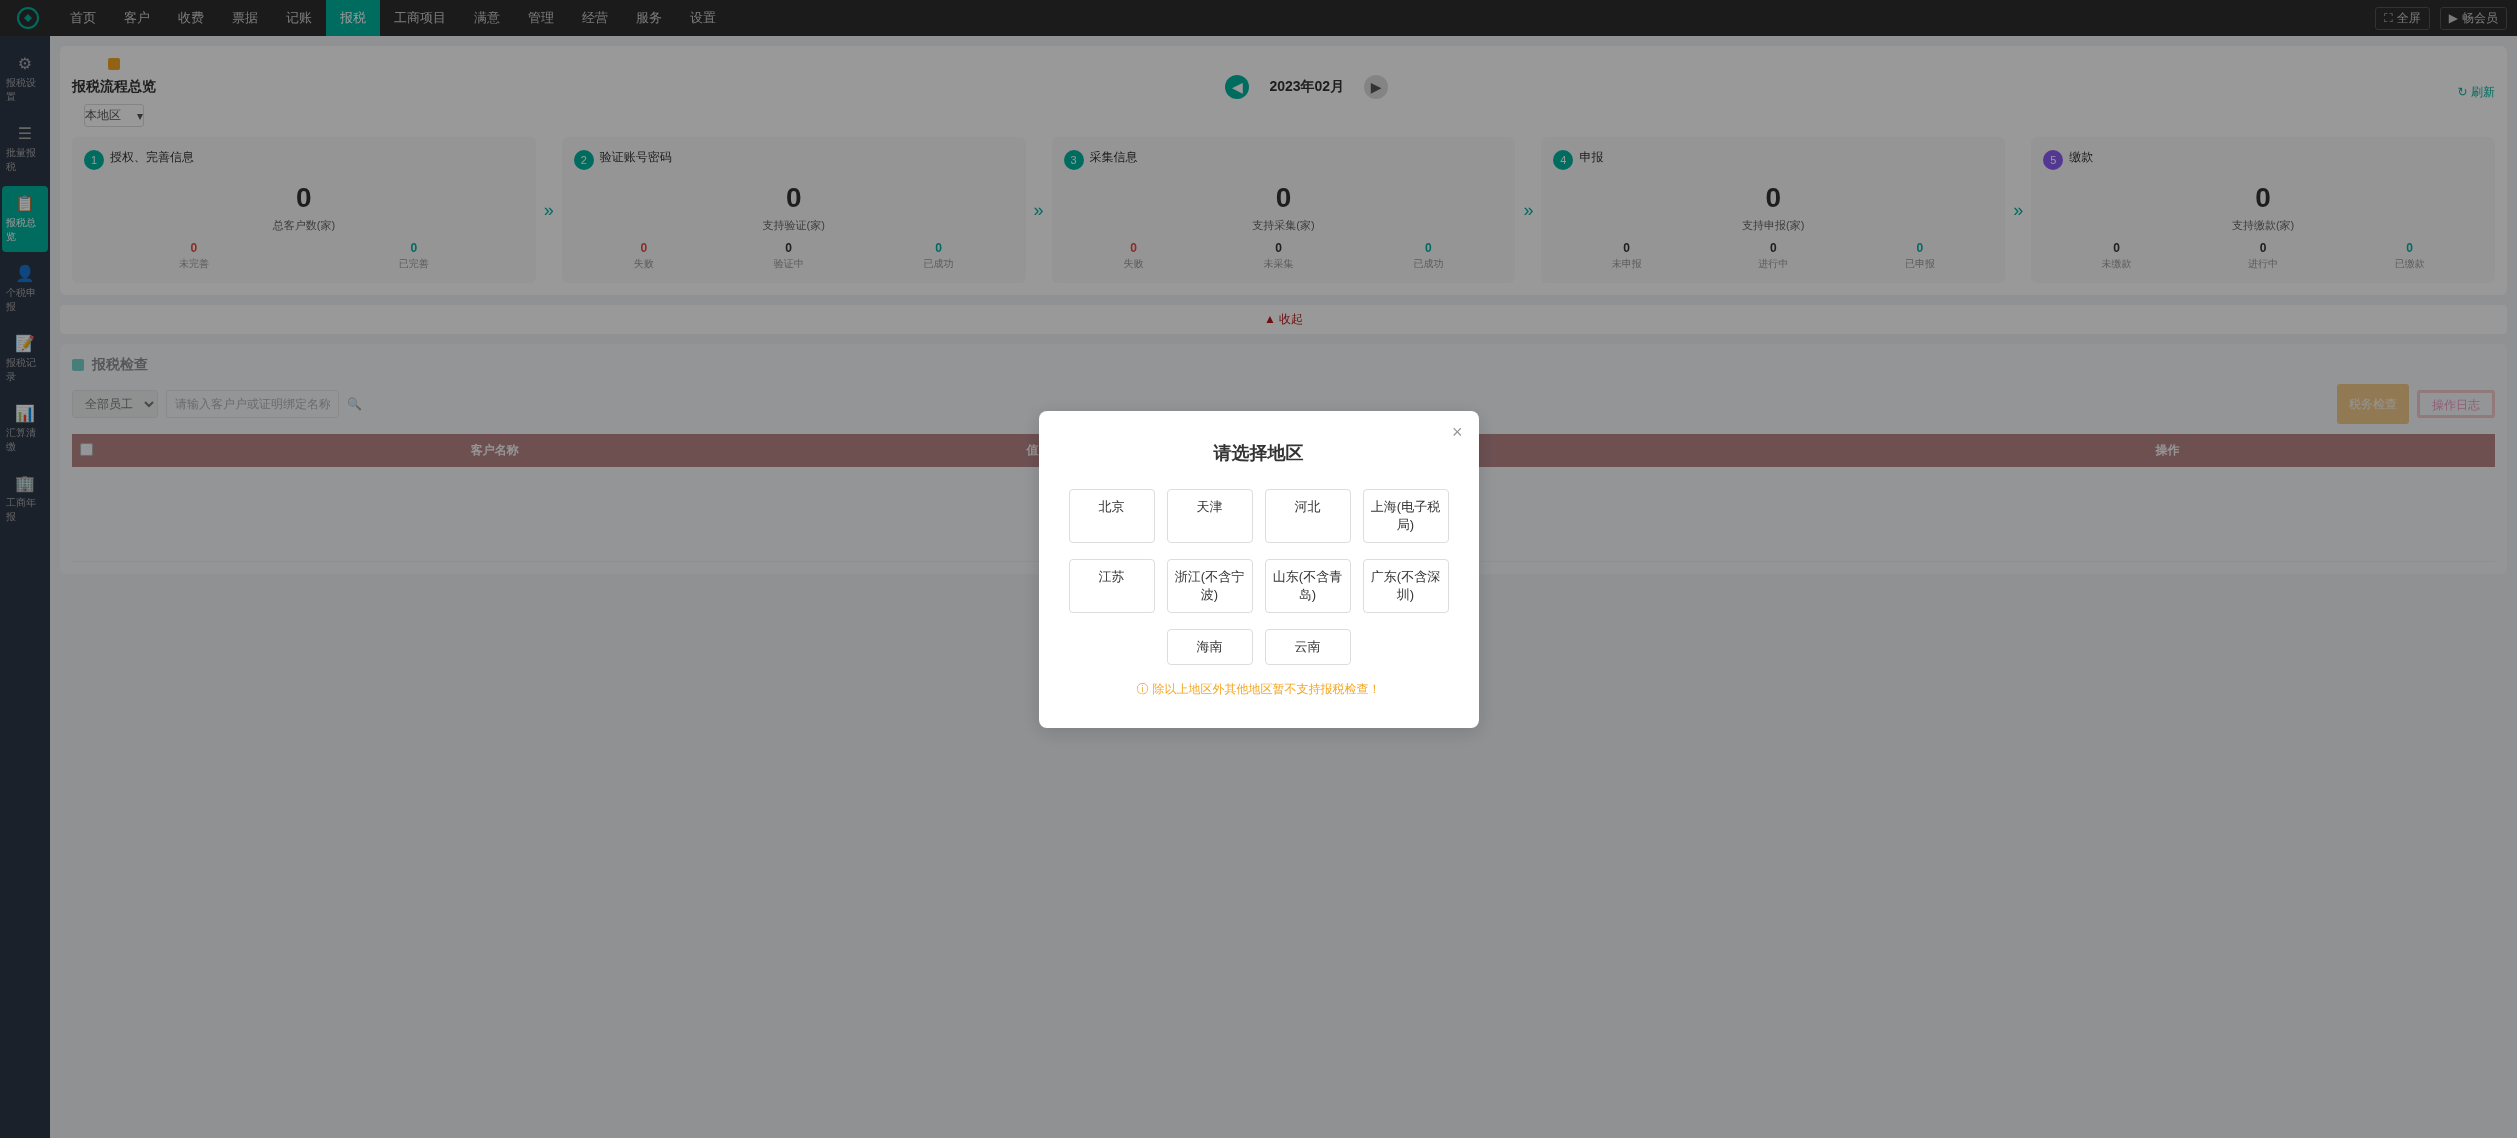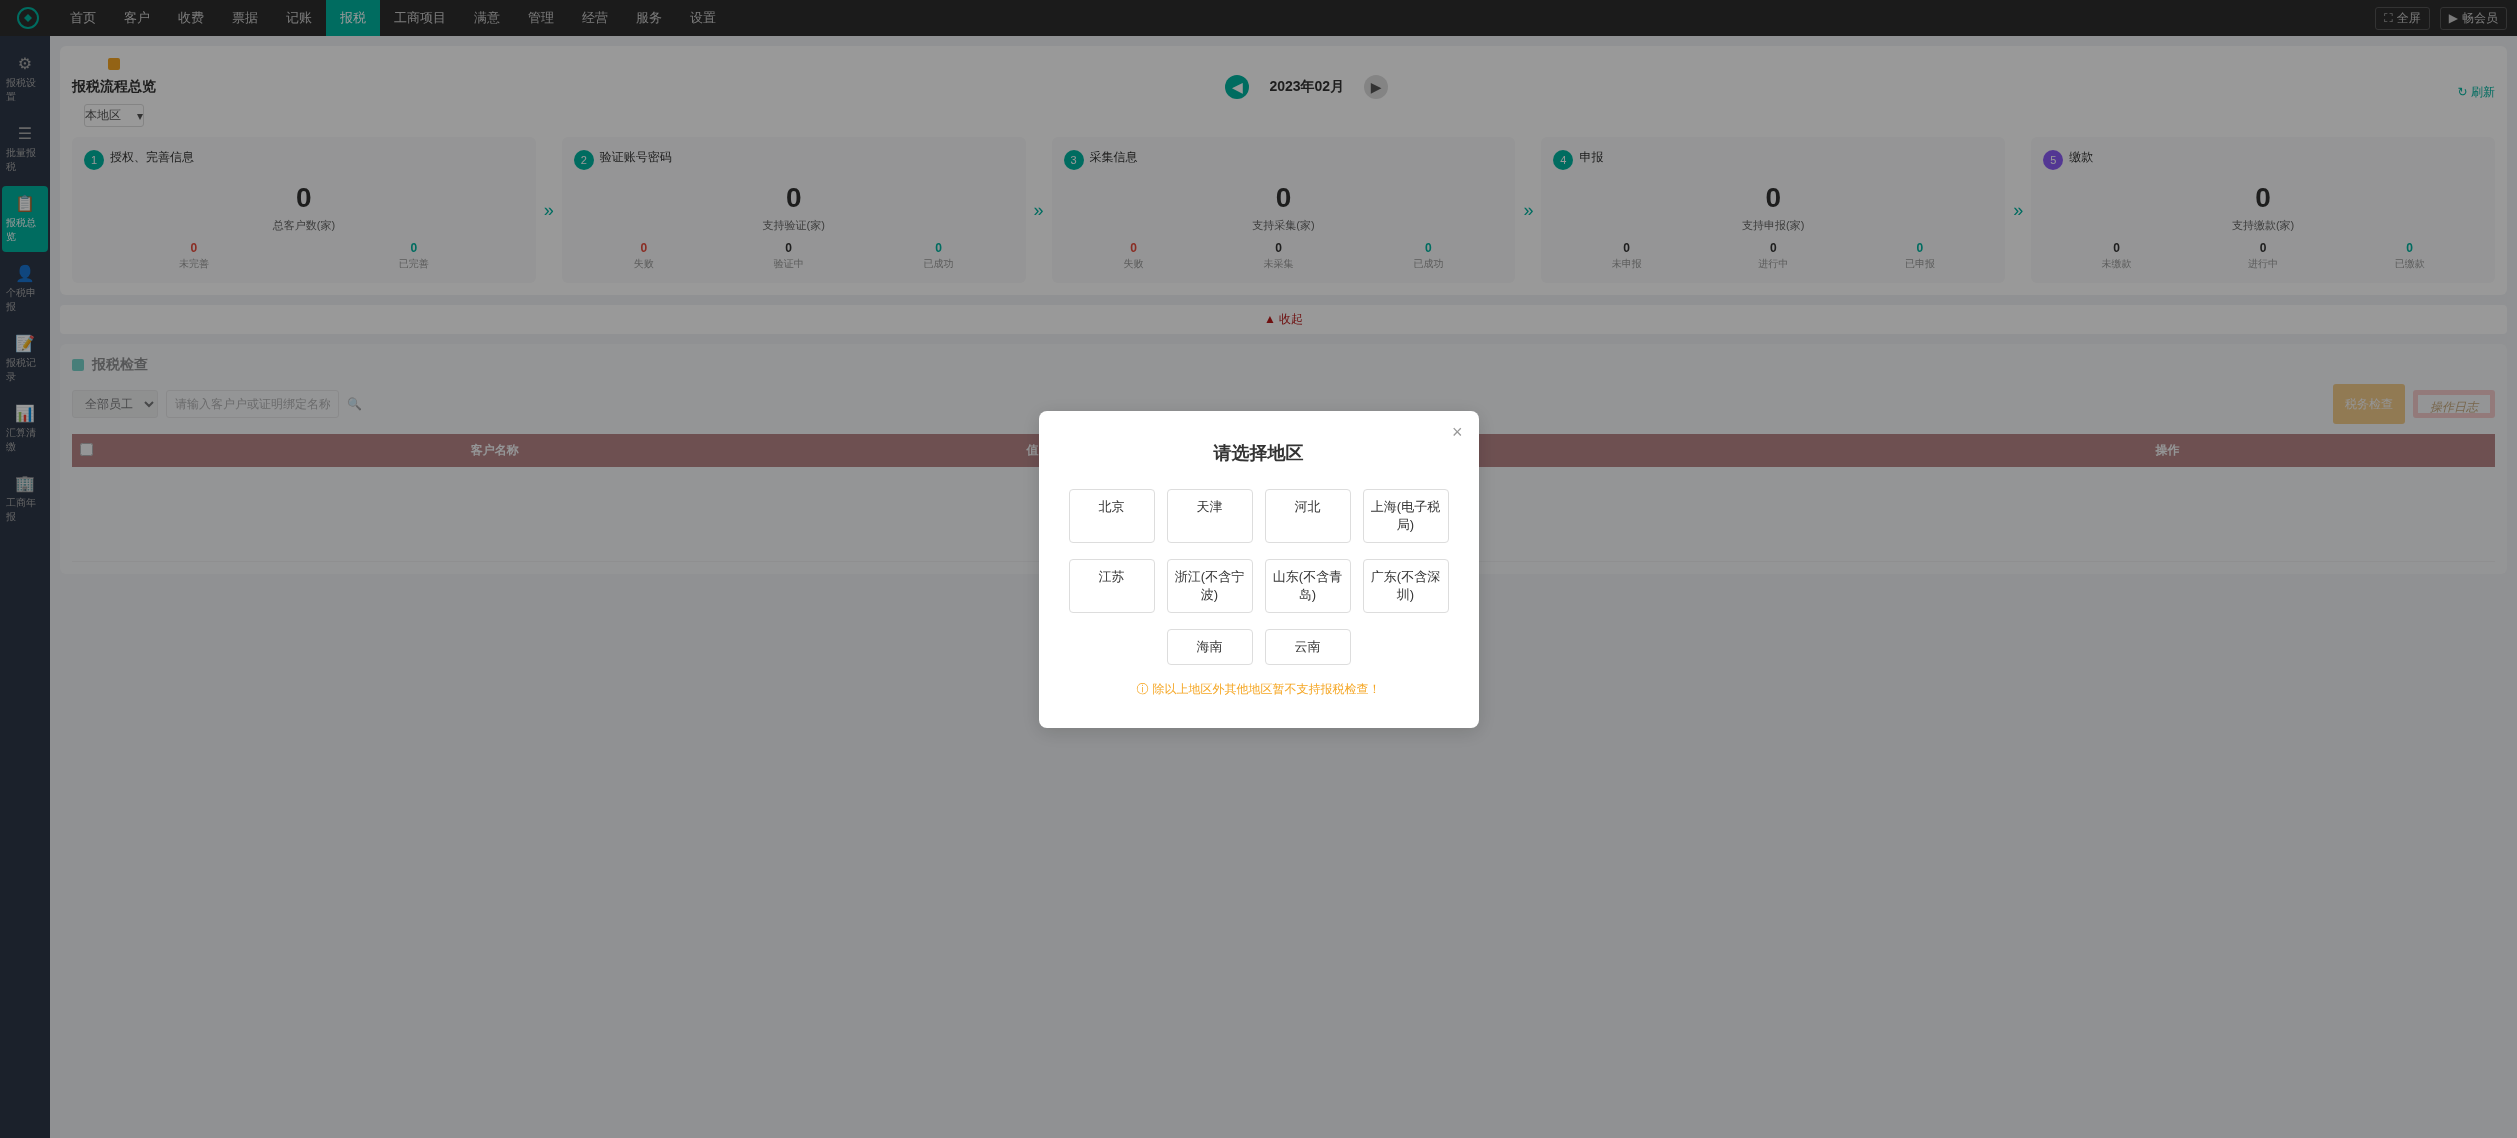--- a/index.html
+++ b/index.html
@@ -221,28 +221,27 @@
       color: #fff;
       border: none;
       border-radius: 3px;
       padding: 4px 12px;
       cursor: pointer;
       font-size: 12px;
       height: 40px;
     }
     .btn-default {
       background: #fff;
-      color: #a16207;
-      border: 5px solid #fca5a5;
+      color: #ec4899;
+      border: 3px solid #fca5a5;
       border-radius: 3px;
       padding: 4px 12px;
       cursor: pointer;
       font-size: 12px;
       height: 28px;
-      font-style: italic;
     }
 
     
     .data-table {
       width: 100%;
       border-collapse: collapse;
     }
     .data-table th {
       background: #7f1d1d;
       color: #fff;

